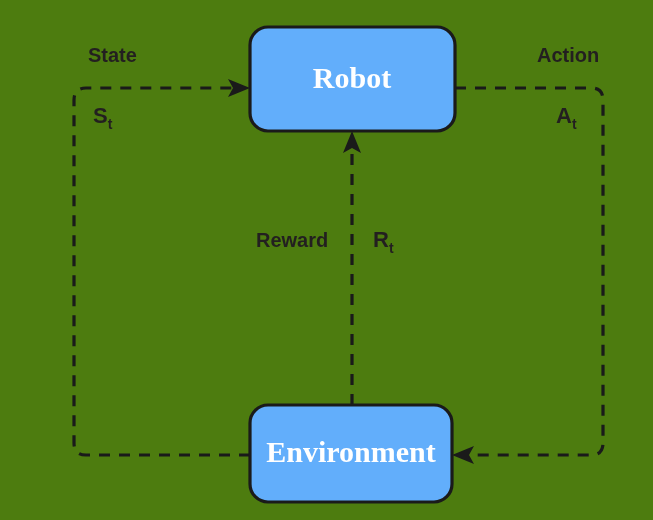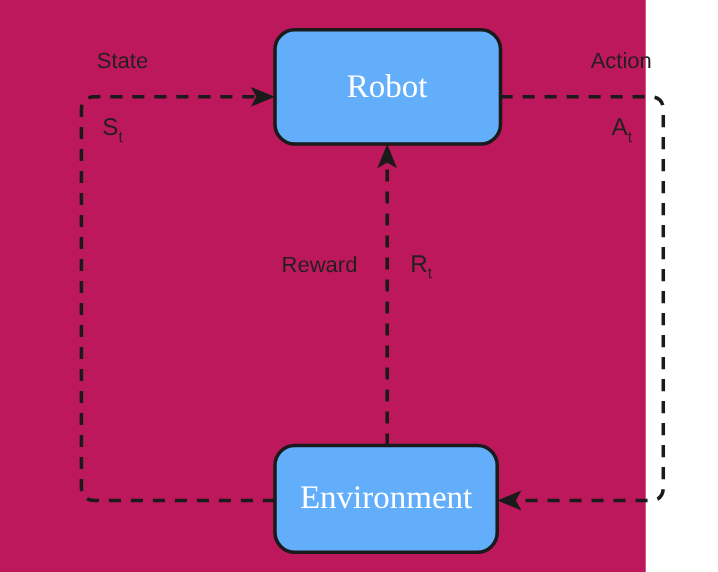--- a/index.html
+++ b/index.html
@@ -8,23 +8,24 @@
     background: #ffffff;
   }
   body {
     width: 653px;
     height: 520px;
     font-family: "Liberation Sans", sans-serif;
     overflow: hidden;
   }
   #diagram-root {
     position: relative;
-    width: 587px;
+    width: 653px;
     height: 520px;
-    background: #be185d;
+    background: #4d7c0f;
+    font-weight: bold;
   }
   svg#rl-diagram {
     display: block;
     width: 653px;
     height: 520px;
   }
   .node-box {
     fill: #62aefb;
     stroke: #1a1a1a;
     stroke-width: 3.2;

